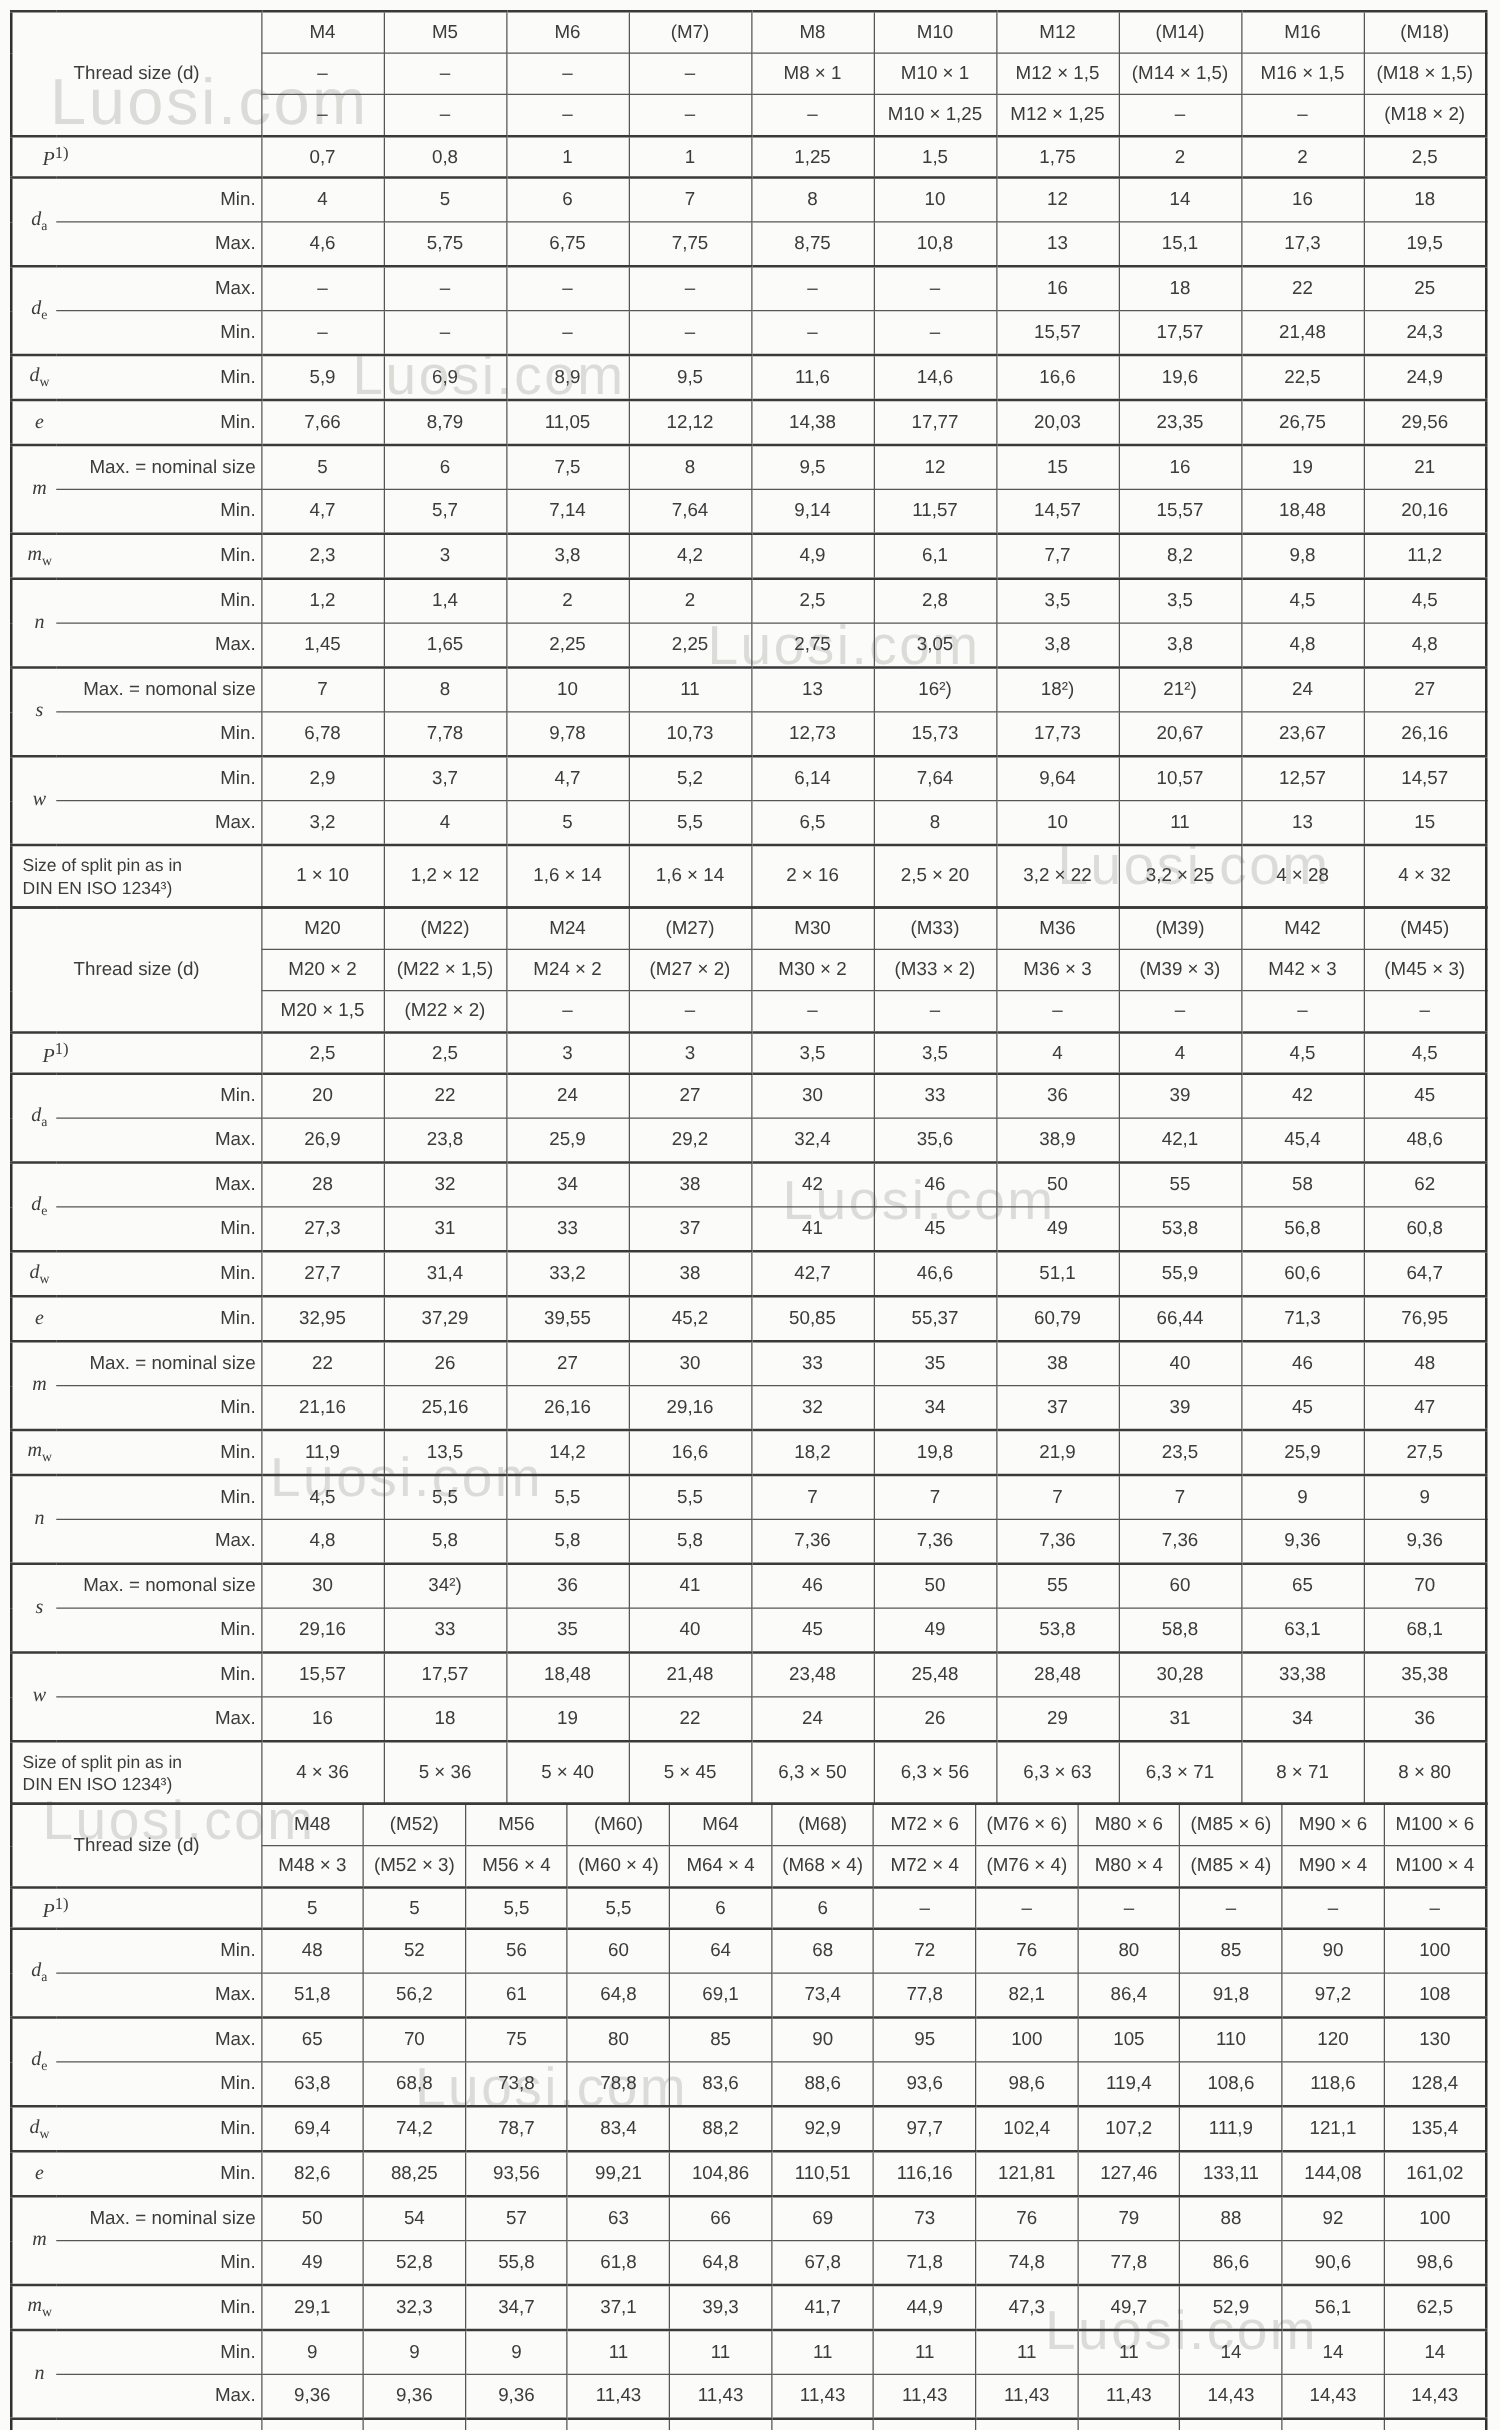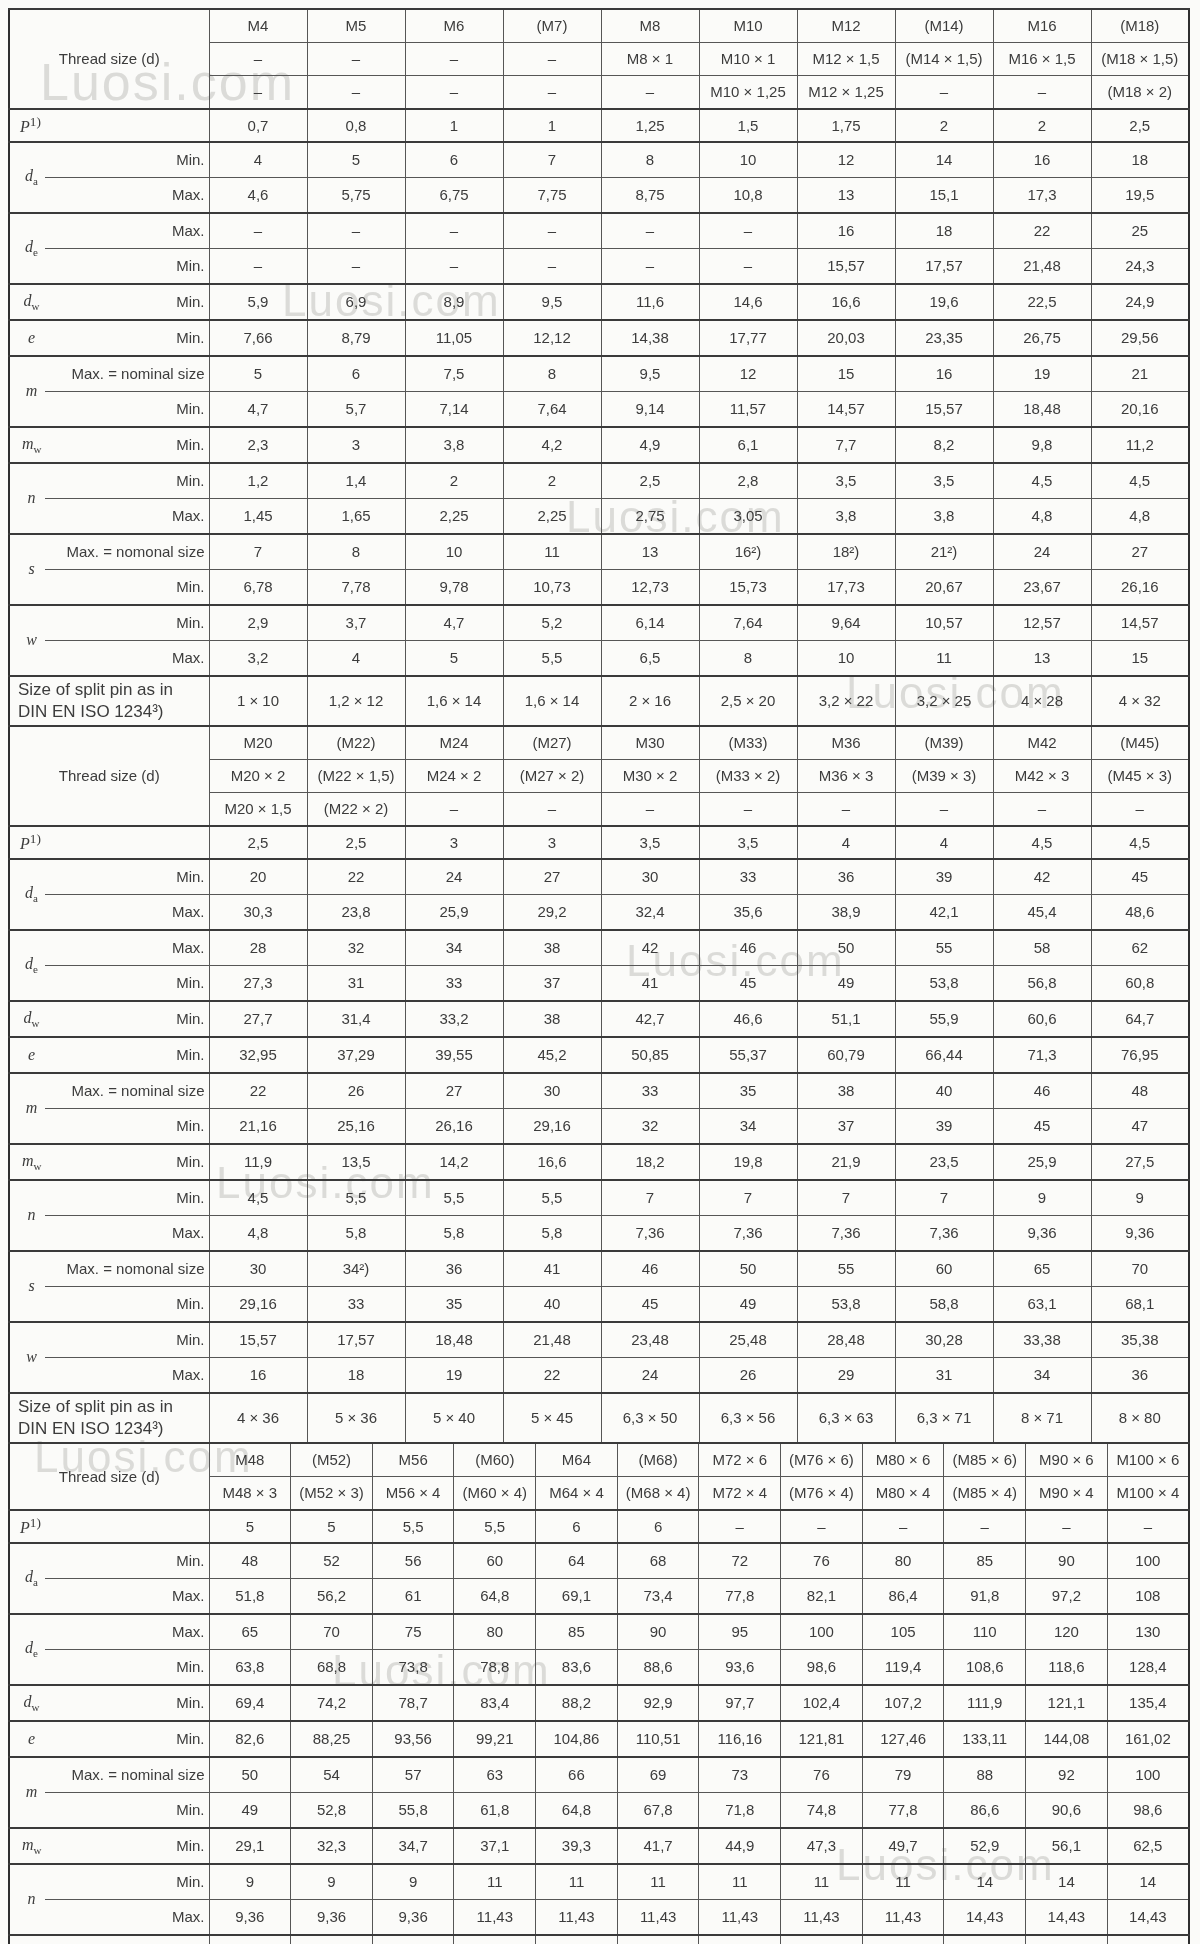--- a/index.html
+++ b/index.html
@@ -24,25 +24,25 @@
   }
   .din td.lblhead{text-align:center;font-size:15px;}
   .din td.sym{
     border-right:0;text-align:center;padding-left:12px;width:36px;
     font-family:"Liberation Serif",serif;font-size:16px;
   }
   .din td.sym i{font-style:italic;}
   .din td.sym sub,.din td.plabel sub{font-size:11px;}
   .din td.sub{border-left:0;text-align:right;padding-left:10px;}
   .din td.plabel{
-    text-align:left;padding-left:10px;font-family:"Liberation Serif",serif;
+    text-align:left;padding-left:24px;font-family:"Liberation Serif",serif;
     font-size:16px;
   }
   .din td.plabel i{font-style:italic;}
-  .din td.pinlbl{text-align:left;padding-left:8px;font-size:17px;line-height:1.3;}
+  .din td.pinlbl{text-align:left;padding-left:8px;font-size:14px;line-height:1.3;}
   .din tr.bt2 td{border-top:2px solid #3a3a3a;}
   .din tr.pinrow td{height:46px;}
   .din tr.hrow td{height:30px;}
   .din tr.prow td{height:29px;}
 </style>
 </head>
 <body>
 
 <div class="page">
 
@@ -418,21 +418,21 @@
             <td>27</td>
             <td>30</td>
             <td>33</td>
             <td>36</td>
             <td>39</td>
             <td>42</td>
             <td>45</td>
           </tr>
           <tr>
             <td class="sub">Max.</td>
-            <td>30,3</td>
+            <td>26,9</td>
             <td>23,8</td>
             <td>25,9</td>
             <td>29,2</td>
             <td>32,4</td>
             <td>35,6</td>
             <td>38,9</td>
             <td>42,1</td>
             <td>45,4</td>
             <td>48,6</td>
           </tr>

